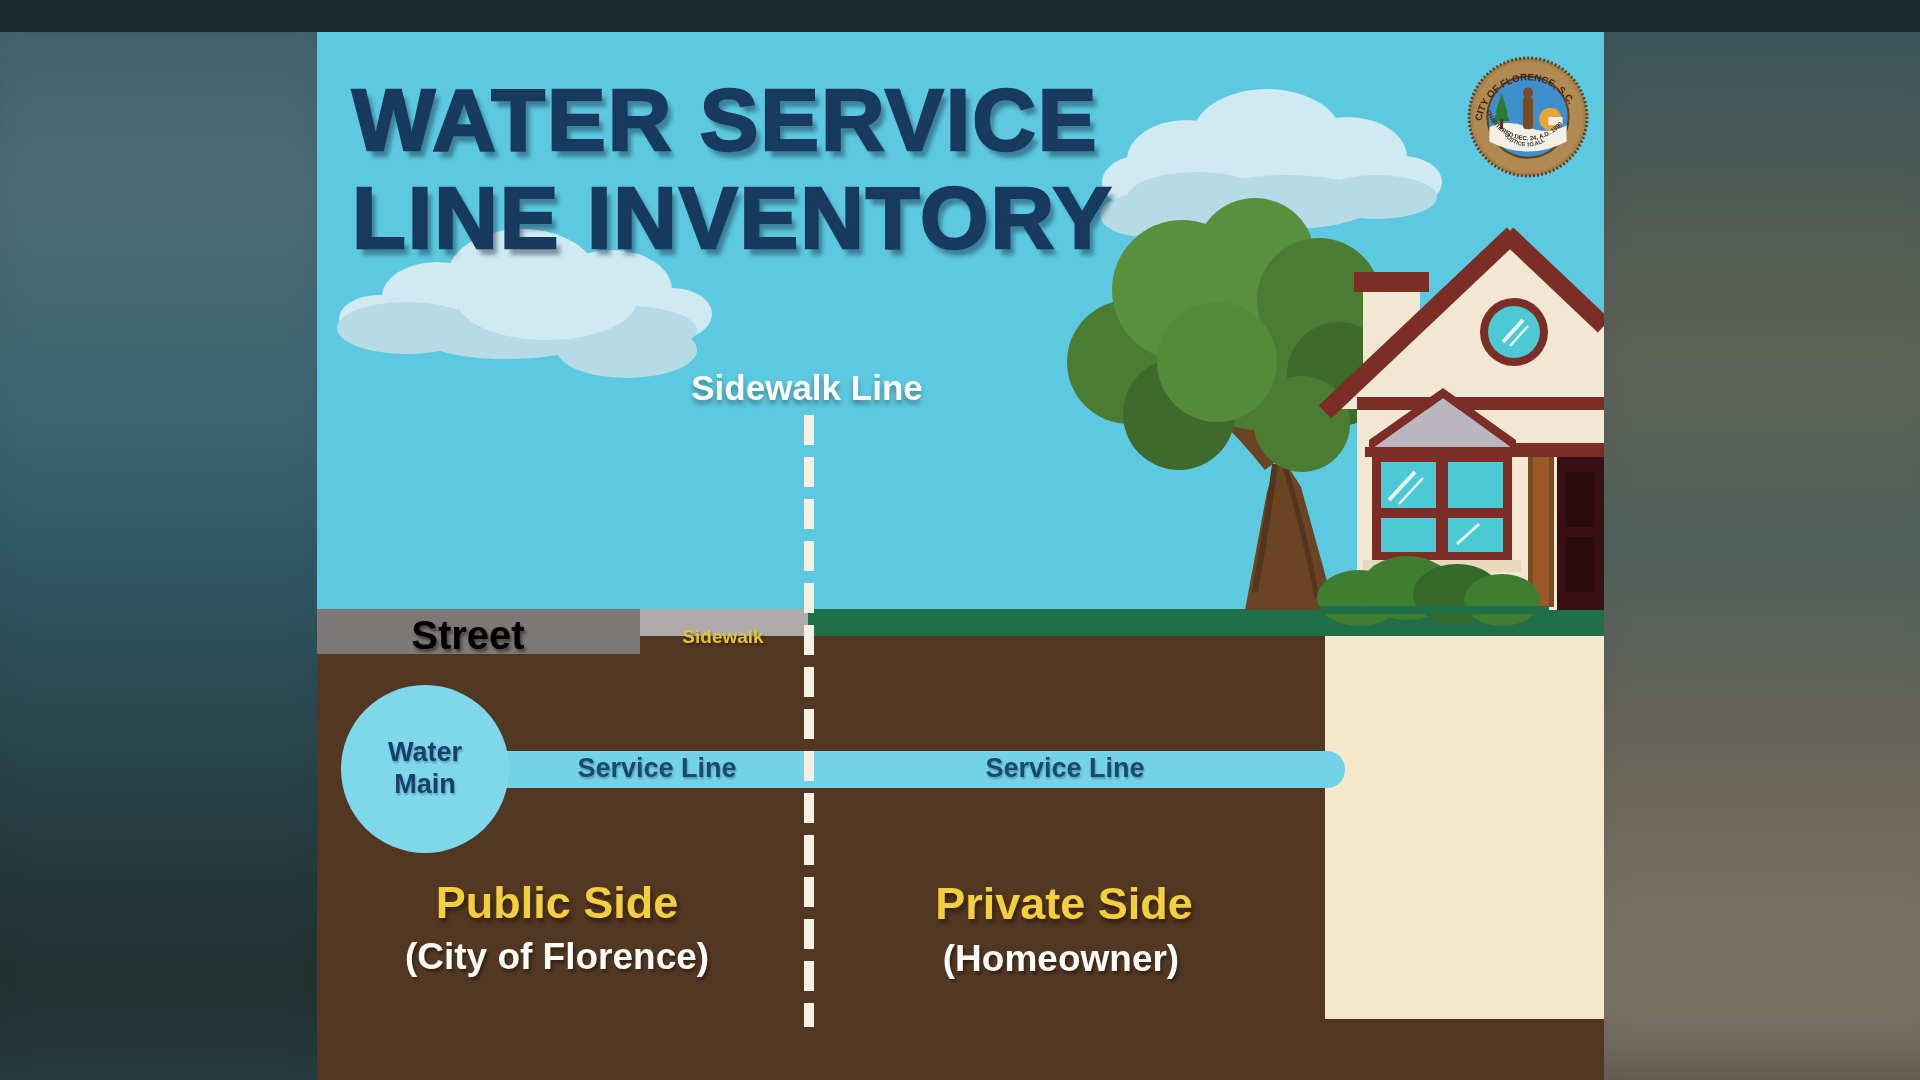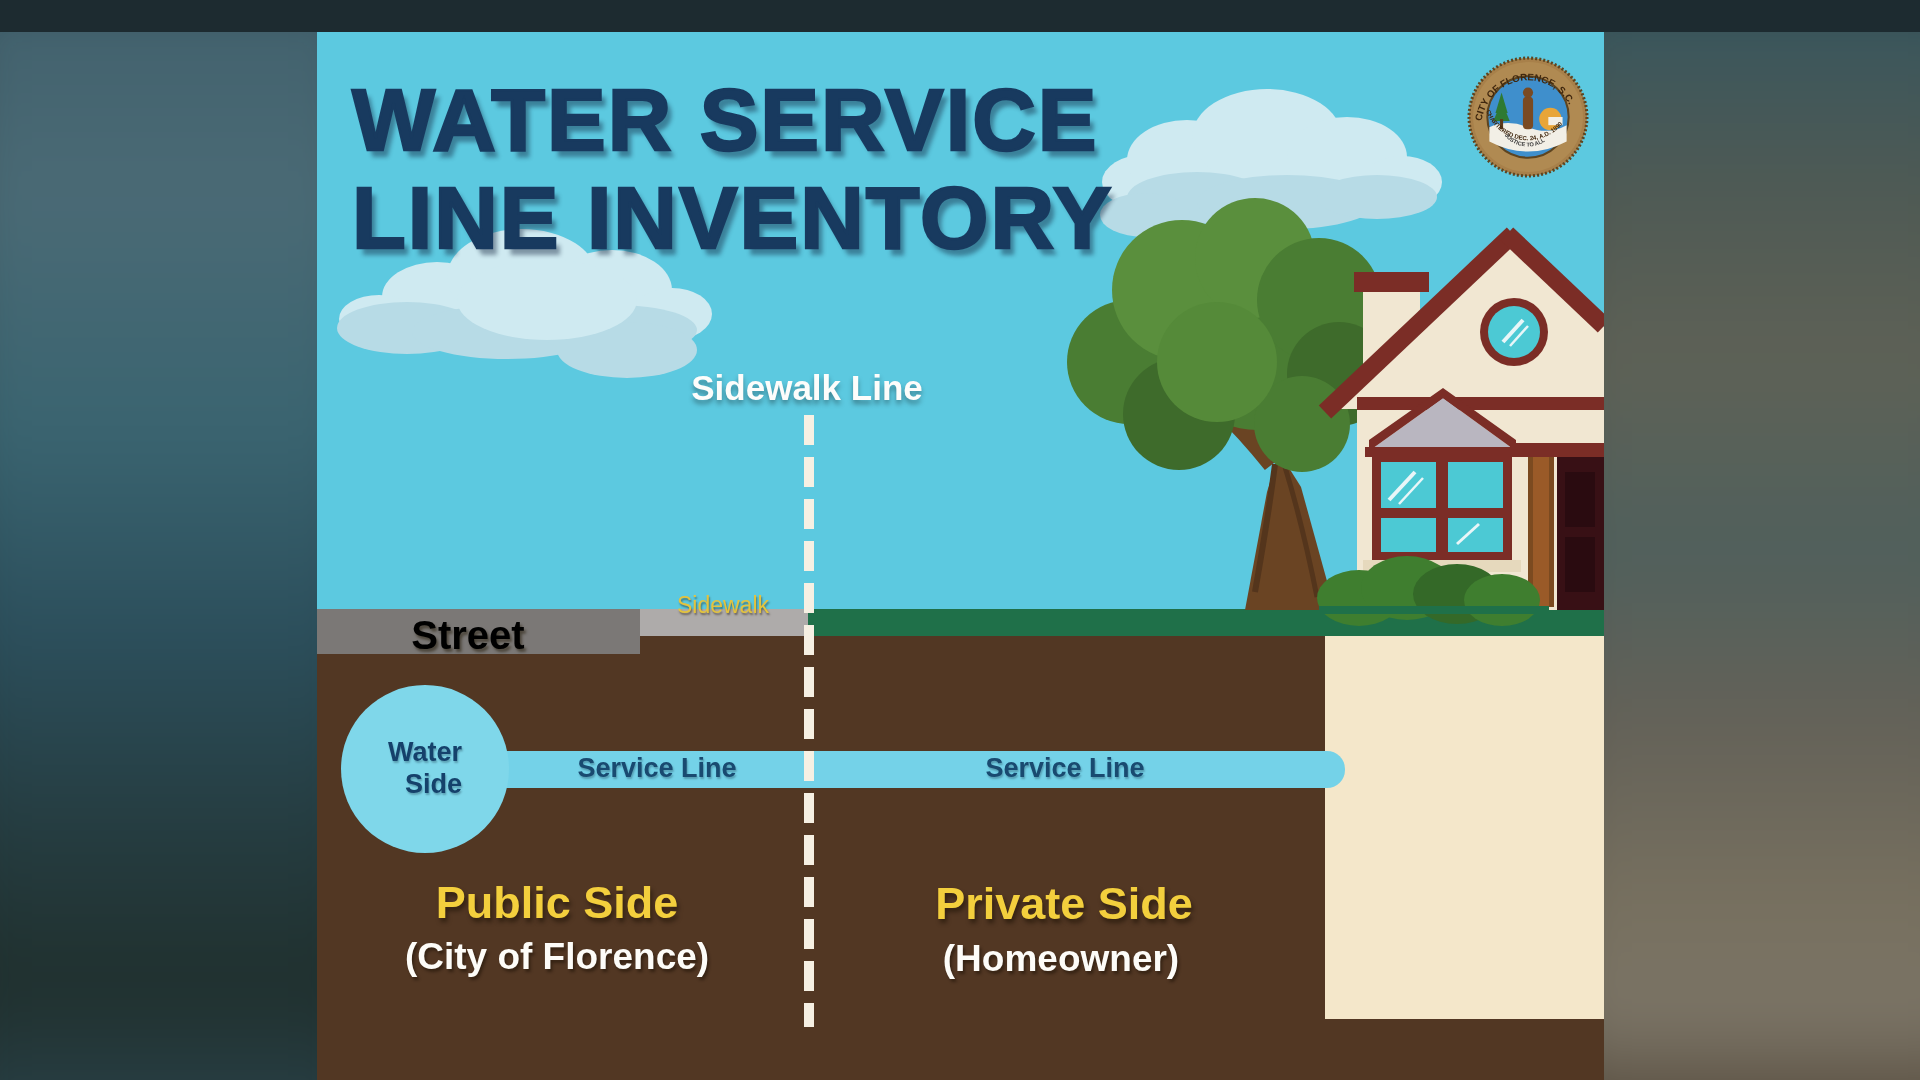--- a/index.html
+++ b/index.html
@@ -23,24 +23,24 @@
   .title{left:35px;top:39px;font-size:88px;line-height:98px;font-weight:900;
     color:#183a5f;letter-spacing:2px;-webkit-text-stroke:2.5px #183a5f;
     text-shadow:5px 7px 4px rgba(15,32,58,.42);white-space:nowrap;}
   .prop-label{left:490px;top:336px;font-size:35px;font-weight:bold;color:#fdfdfb;
     text-shadow:0 4px 5px rgba(0,0,0,.35);white-space:nowrap;}
   .dash-line{left:487px;top:383px;width:10px;height:612px;
     background:repeating-linear-gradient(180deg,#f6f0e3 0,#f6f0e3 30px,
       rgba(0,0,0,0) 30px,rgba(0,0,0,0) 42px);}
   .street-label{left:151px;top:581px;font-size:40px;font-weight:bold;color:#000000;
     text-shadow:2px 3px 3px rgba(35,25,8,.55);white-space:nowrap;}
-  .sidewalk-label{left:406px;top:560px;font-size:23px;font-weight:normal;color:#e3c33e;
+  .sidewalk-label{left:406px;top:594px;font-size:19px;font-weight:bold;color:#e3c33e;
     text-shadow:1px 2px 2px rgba(35,25,8,.5);white-space:nowrap;}
   .wm-label{left:108px;top:704px;font-size:27px;line-height:32px;font-weight:bold;
-    color:#15416b;text-shadow:1px 2px 2px rgba(10,30,50,.3);text-align:right;}
+    color:#15416b;text-shadow:1px 2px 2px rgba(10,30,50,.3);}
   .sl-label{top:721px;font-size:27px;font-weight:bold;color:#194a70;
     text-shadow:1px 2px 2px rgba(10,30,50,.3);white-space:nowrap;}
   .side-title{font-size:45px;font-weight:bold;color:#f3cf3d;
     text-shadow:2px 4px 4px rgba(20,12,2,.5);white-space:nowrap;}
   .side-sub{font-size:37px;font-weight:bold;color:#fdfcf8;
     text-shadow:2px 3px 3px rgba(20,12,2,.45);white-space:nowrap;}
   .inside-label{left:1180px;top:803px;font-size:33px;line-height:38px;
     font-weight:bold;color:#1c3c60;text-shadow:1px 2px 2px rgba(0,0,0,.22);}
   .seal{left:1150px;top:24px;width:122px;height:122px;}
 </style>
@@ -170,21 +170,21 @@
     </div>
 
     <div class="abs ctr prop-label">Sidewalk Line</div>
 
     <div class="abs ctr street-label">Street</div>
 
     <div class="abs ctr sidewalk-label">Sidewalk</div>
 
     <div class="abs ctr wm-label">
       <div>Water</div>
-      <div>Side</div>
+      <div>Main</div>
     </div>
 
     <div class="abs ctr sl-label" style="left:340px;">Service Line</div>
 
     <div class="abs ctr sl-label" style="left:748px;">Service Line</div>
 
     <div class="abs ctr side-title" style="left:240px;top:845px;">Public Side</div>
     <div class="abs ctr side-sub" style="left:240px;top:904px;">(City of Florence)</div>
 
     <div class="abs ctr side-title" style="left:747px;top:846px;">Private Side</div>

